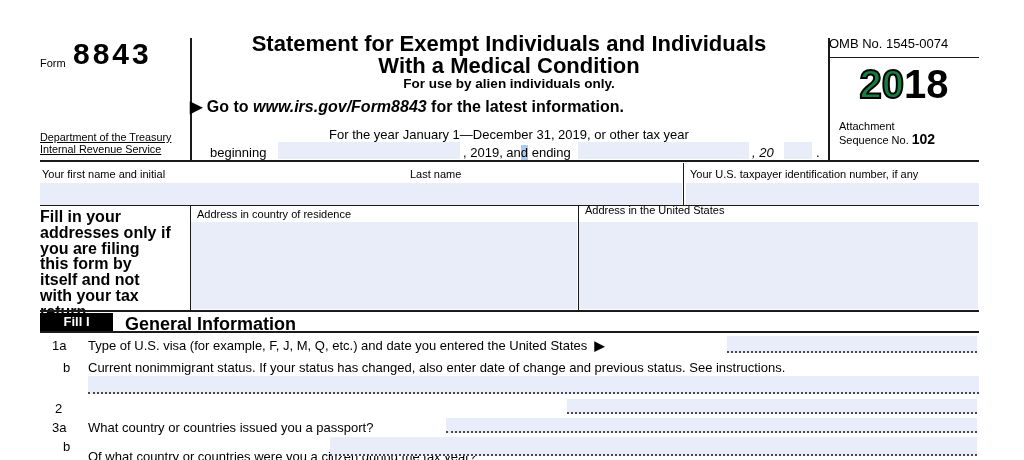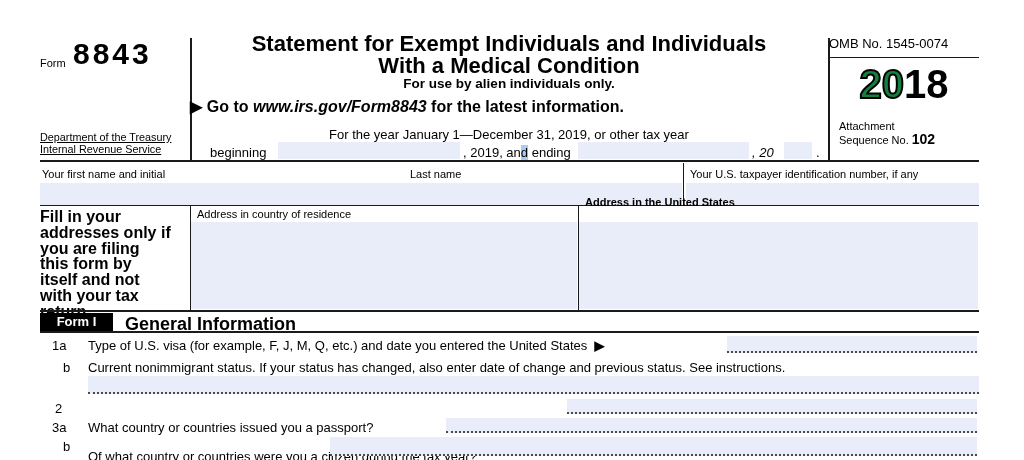--- a/index.html
+++ b/index.html
@@ -83,25 +83,25 @@
   <div class="field" style="left:40px; top:183px; width:642px; height:22px;"></div>
   <div class="field" style="left:686px; top:183px; width:293px; height:22px;"></div>
   <div class="line" style="left:683px; top:163px; width:1px; height:42px;"></div>
   <div class="line" style="left:40px; top:205px; width:939px; height:1px;"></div>
 
   <div class="note">Fill in your addresses only if you are filing this form by itself and not with your tax return</div>
   <div class="line" style="left:190px; top:206px; width:1px; height:105px;"></div>
   <div class="line" style="left:578px; top:206px; width:1px; height:105px;"></div>
   <span class="lbl" style="left:197px; top:208px;">Address in country of residence</span>
   <div class="field" style="left:191px; top:222px; width:386px; height:87px;"></div>
-  <span class="lbl" style="left:585px; top:196px;font-weight:bold;">Address in the United States</span>
+  <span class="lbl" style="left:585px; top:204px;">Address in the United States</span>
   <div class="field" style="left:579px; top:222px; width:399px; height:87px;"></div>
   <div class="line" style="left:40px; top:310px; width:939px; height:1.5px;"></div>
 
-  <div class="part-box">Form I</div>
+  <div class="part-box">Fill I</div>
   <div class="part-title">General Information</div>
   <div class="line" style="left:40px; top:331px; width:939px; height:1.5px;"></div>
 
   <span class="t13 b" style="left:52px; top:338px;">1a</span>
   <span class="t13" style="left:88px; top:338px;"><span>Type of U.S. visa (for example, F, J, M, Q, etc.) and date you entered the United States</span>&nbsp;&nbsp;<span class="arrow">▶</span></span>
   <div class="field dotted" style="left:727px; top:336px; width:250px; height:15px;"></div>
 
   <span class="t13 b" style="left:63px; top:360px;">b</span>
   <span class="t13" style="left:88px; top:360px;">Current nonimmigrant status. If your status has changed, also enter date of change and previous status. See instructions.</span>
   <div class="field dotted" style="left:88px; top:376px; width:891px; height:16px;"></div>

